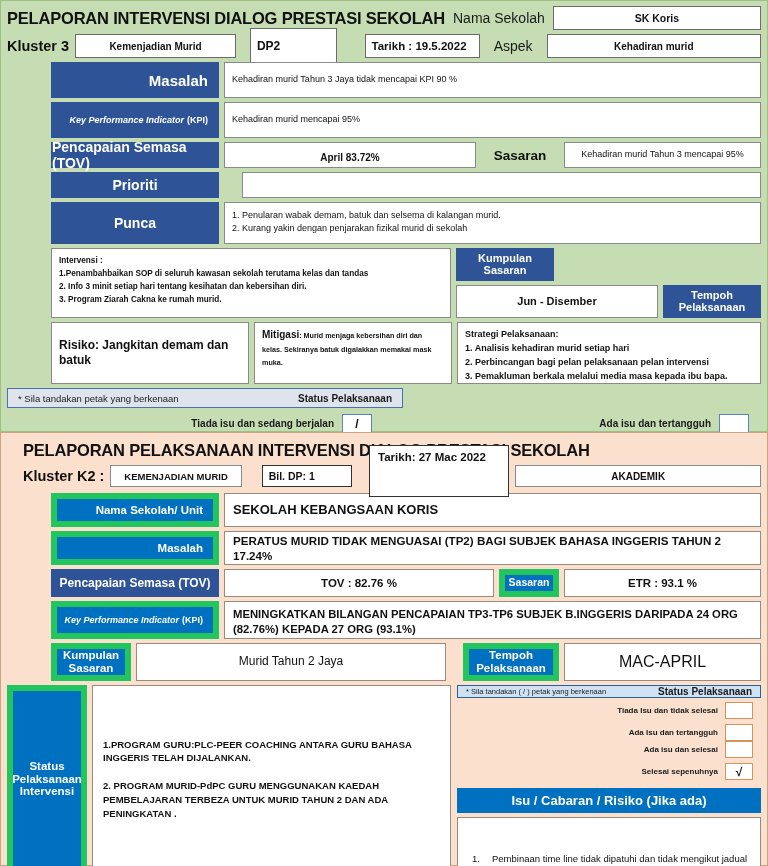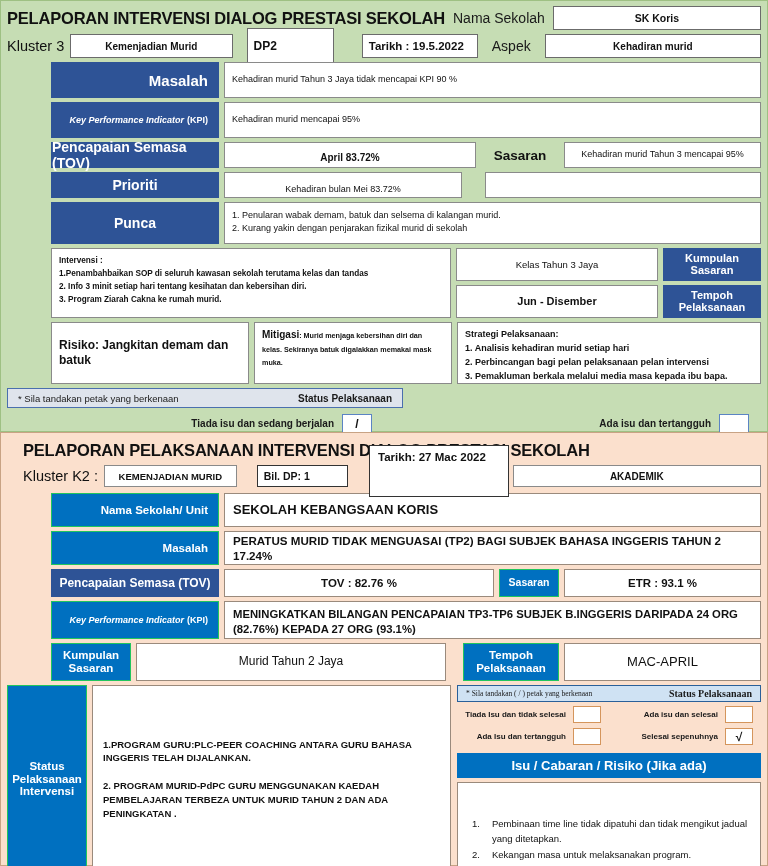--- a/index.html
+++ b/index.html
@@ -24,21 +24,21 @@
   .title-green {
     font-size: 16.5px; font-weight: bold; color: #111; letter-spacing: -0.2px;
     white-space: nowrap;
   }
   .hdr-label {
     font-size: 14px; color: #1a1a1a; white-space: nowrap; padding: 0 8px;
   }
   .hdr-row2 {
     display: flex; align-items: center; height: 26px; gap: 6px;
   }
-  .kluster-lbl { font-size: 14.5px; font-weight: normal; color: #111; white-space: nowrap; }
+  .kluster-lbl { font-size: 14.5px; font-weight: bold; color: #111; white-space: nowrap; }
   .wbox {
     background: #fff; border: 1px solid #6b6b6b;
     display: flex; align-items: center; justify-content: center;
     font-size: 10px; font-weight: bold; color: #111; height: 100%;
     overflow: hidden; text-align: center;
   }
   .wbox.left { justify-content: flex-start; padding-left: 6px; }
 
   .blue-lbl {
     background: #2e5396; color: #ffffff;
@@ -81,38 +81,38 @@
     background: #fbe0cd; border: 1px solid #c8a384;
     padding: 4px 6px 0 6px;
   }
   .title-peach {
     font-size: 16.5px; font-weight: bold; color: #111; letter-spacing: -0.2px;
     margin-left: 16px; white-space: nowrap;
   }
   .blue-lbl2 {
     background: #0070c0; color: #ffffff;
     display: flex; align-items: center; justify-content: flex-end;
-    padding-right: 10px; font-weight: bold; border: 1px solid #22c55e;
+    padding-right: 10px; font-weight: bold; border: 6px solid #22c55e;
   }
   .blue-lbl2.center { justify-content: center; padding-right: 0; text-align: center; line-height: 1.1; }
   .fld2 {
     background: #fff; border: 1px solid #9a8a7c;
     font-size: 11.5px; font-weight: bold; color: #111; padding: 4px 8px;
     line-height: 1.3; overflow: hidden;
   }
   .fld2.mid { display: flex; align-items: center; }
   .fld2.ctr { display: flex; align-items: center; justify-content: center; }
 
   .status-bar2 {
     background: #cfe2f3; border: 1px solid #2a6099;
     display: flex; align-items: center; justify-content: space-between;
-    padding: 0 8px; height: 28px; font-size: 7.5px; color: #1a1a1a; font-family: Liberation Serif, serif;
+    padding: 0 8px; height: 28px; font-size: 7.5px; color: #1a1a1a;
   }
   .status-bar2 .sb2-right { font-weight: bold; font-size: 10px; }
-  .chk-grid2 { display: flex; margin-top: 4px; }
+  .chk-grid2 { display: flex; margin-top: 4px; flex-direction: column; }
   .chk-col2 { flex: 1; display: flex; flex-direction: column; gap: 5px; }
   .chk-item2 { display: flex; align-items: center; justify-content: flex-end; gap: 7px; padding-right: 8px; }
   .chk-lbl2 { font-size: 8px; font-weight: bold; color: #1a1a1a; }
   .chk-box2 {
     width: 28px; height: 17px; background: #fff; border: 1px solid #d4955c;
     display: flex; align-items: center; justify-content: center;
     font-size: 12px; font-weight: bold; color: #111;
   }
   .isu-hdr {
     background: #0070c0; color: #fff; font-weight: bold; font-size: 13px;
@@ -174,38 +174,36 @@
 
     <div class="row" style="height:26px;">
       <div class="blue-lbl" style="width:168px;font-size:14px;justify-content:center;padding-right:0;">Pencapaian Semasa (TOV)</div>
       <div class="fld ctr" style="width:252px;font-weight:bold;font-size:10px;align-items:flex-end;padding-bottom:2px;">April  83.72%</div>
       <div style="width:78px;display:flex;align-items:center;justify-content:center;font-size:13.5px;font-weight:bold;color:#111;">Sasaran</div>
       <div class="fld ctr" style="flex:1;">Kehadiran murid  Tahun 3 mencapai  95%</div>
     </div>
 
     <div class="row" style="height:26px;">
       <div class="blue-lbl" style="width:168px;font-size:14px;justify-content:center;padding-right:0;">Prioriti</div>
-      <div class="fld ctr" style="width:238px;align-items:flex-end;padding-bottom:1px;">Kehadiran bulan Mei 83.72%</div>
       <div class="fld" style="flex:1;margin-left:18px;"></div>
     </div>
 
     <div class="row" style="height:42px;border-radius:14px;">
       <div class="blue-lbl" style="width:168px;font-size:14px;justify-content:center;padding-right:0;">Punca</div>
       <div class="fld" style="flex:1;white-space:pre-line;padding-top:6px;">1. Penularan  wabak  demam, batuk dan selsema  di kalangan murid.
 2. Kurang yakin dengan penjarakan fizikal murid di sekolah</div>
     </div>
 
     <div class="row" style="height:70px;">
       <div class="fld" style="width:400px;white-space:pre-line;font-weight:bold;font-size:8.2px;line-height:1.6;">Intervensi :
 1.Penambahbaikan SOP di seluruh kawasan sekolah terutama kelas dan tandas
 2. Info 3 minit setiap hari tentang kesihatan dan kebersihan diri.
 3. Program Ziarah Cakna ke rumah murid.</div>
       <div style="flex:1;display:flex;flex-direction:column;gap:4px;">
         <div style="display:flex;gap:5px;flex:1;">
-          <div class="fld ctr" style="flex:1;font-size:9.5px;">Kelas Tahun 3 Jaya</div>
           <div class="blue-lbl center" style="width:98px;font-size:11px;white-space:pre-line;">Kumpulan
 Sasaran</div>
         </div>
         <div style="display:flex;gap:5px;flex:1;">
           <div class="fld ctr" style="flex:1;font-weight:bold;font-size:11px;">Jun - Disember</div>
           <div class="blue-lbl center" style="width:98px;font-size:11px;white-space:pre-line;">Tempoh
 Pelaksanaan</div>
         </div>
       </div>
     </div>
@@ -297,21 +295,21 @@
       </div>
       <div class="fld2" style="flex:1;font-size:11.3px;padding-top:5px;">MENINGKATKAN BILANGAN PENCAPAIAN TP3-TP6 SUBJEK B.INGGERIS DARIPADA 24 ORG (82.76%) KEPADA 27 ORG (93.1%)</div>
     </div>
 
     <div class="row" style="height:38px;">
       <div class="blue-lbl2 center" style="width:80px;font-size:11.5px;white-space:pre-line;">Kumpulan
 Sasaran</div>
       <div class="fld2 ctr" style="width:310px;font-weight:normal;font-size:12px;">Murid Tahun 2 Jaya</div>
       <div class="blue-lbl2 center" style="width:96px;font-size:11.5px;white-space:pre-line;margin-left:12px;">Tempoh
 Pelaksanaan</div>
-      <div class="fld2 ctr" style="flex:1;font-weight:normal;font-size:13px;">MAC-APRIL</div>
+      <div class="fld2 ctr" style="flex:1;font-weight:normal;font-size:16px;">MAC-APRIL</div>
     </div>
 
     <div style="display:flex;gap:6px;height:188px;">
 
       <div style="display:flex;gap:5px;width:444px;">
         <div class="blue-lbl2 center" style="width:80px;font-size:11.5px;white-space:pre-line;">Status
 Pelaksanaan
 Intervensi</div>
         <div class="si-body" style="flex:1;white-space:pre-line;">1.PROGRAM GURU:PLC-PEER COACHING  ANTARA GURU BAHASA INGGERIS TELAH DIJALANKAN.
 

